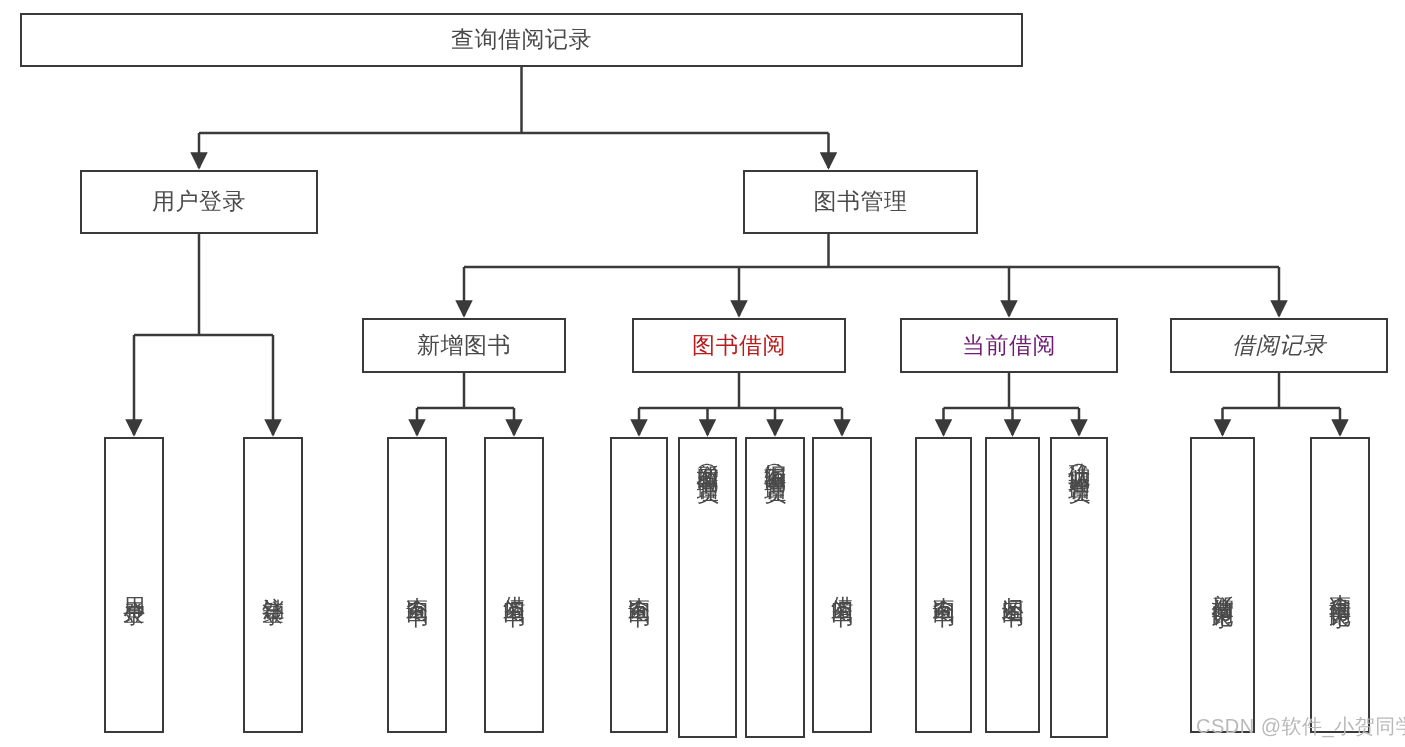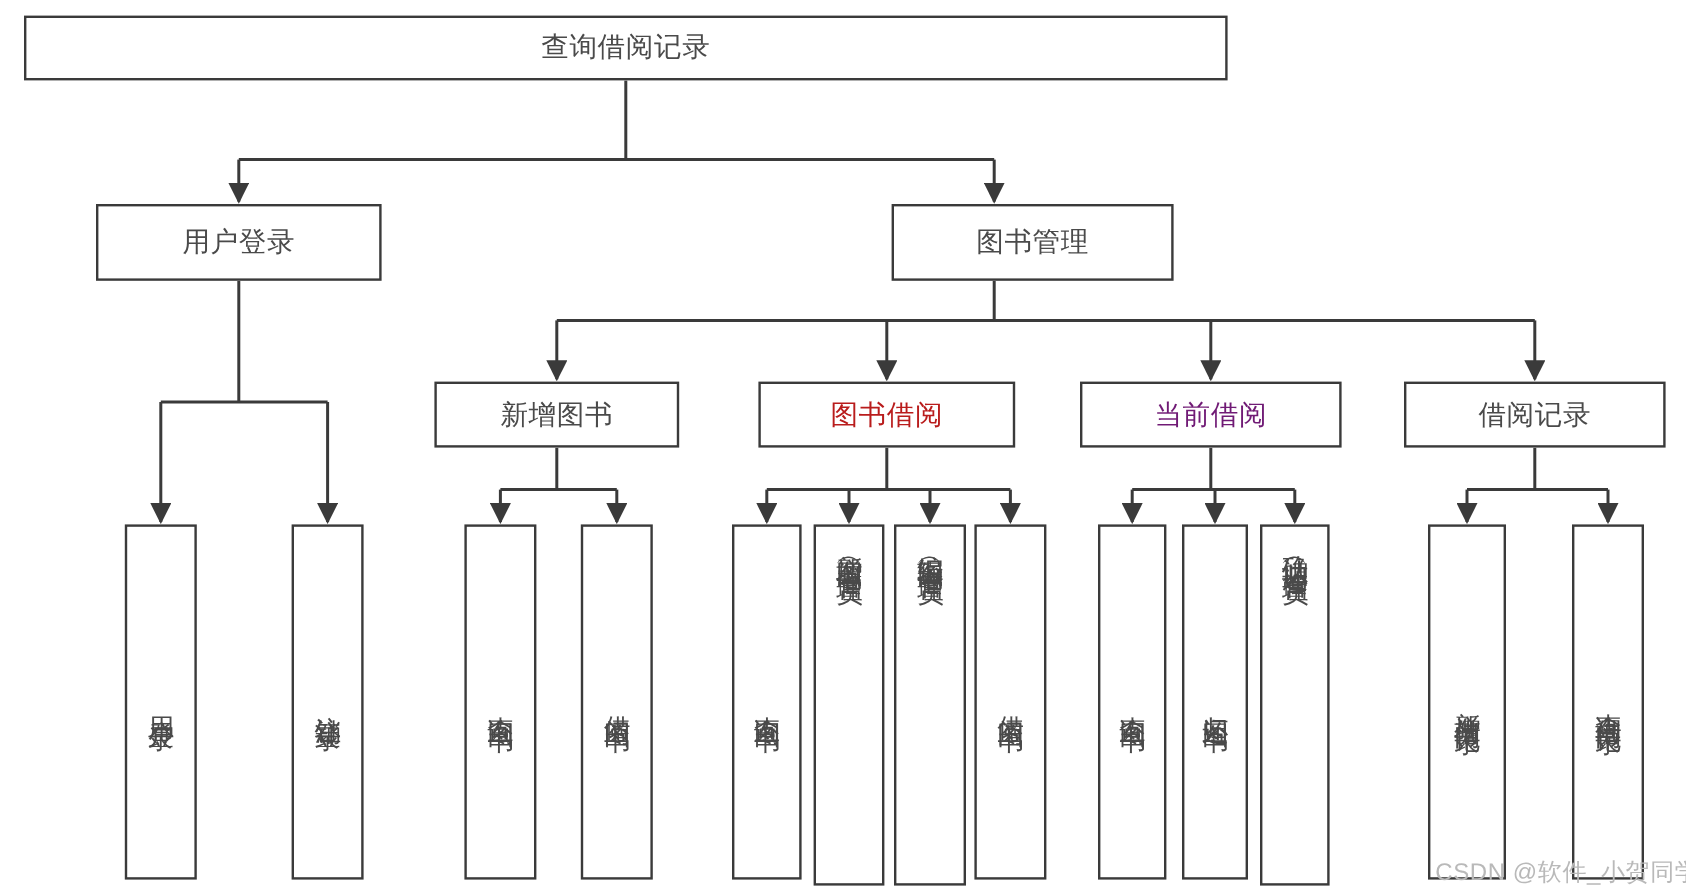--- a/index.html
+++ b/index.html
@@ -124,21 +124,21 @@
       </div>
       <div class="node branch" style="left: 362px; top: 318px; width: 204px; height: 55px; border-color: rgb(58, 58, 58); background: rgb(255, 255, 255);">
         <span class="node-label" style="color: rgb(74, 74, 74);">新增图书</span>
       </div>
       <div class="node branch" style="left: 632px; top: 318px; width: 214px; height: 55px; border-color: rgb(58, 58, 58); background: rgb(255, 255, 255);">
         <span class="node-label" style="color: #b91c1c;">图书借阅</span>
       </div>
       <div class="node branch" style="left: 900px; top: 318px; width: 218px; height: 55px; border-color: rgb(58, 58, 58); background: rgb(255, 255, 255);">
         <span class="node-label" style="color: #701a75;">当前借阅</span>
       </div>
-      <div class="node branch" style="left: 1170px; top: 318px; width: 218px; height: 55px; border-color: rgb(58, 58, 58); background: rgb(255, 255, 255);">
+      <div class="node branch" style="left: 1170px; top: 318px; width: 218px; height: 55px; border-color: rgb(58, 58, 58); background: rgb(255, 255, 255); font-style: italic;">
         <span class="node-label" style="color: rgb(74, 74, 74);">借阅记录</span>
       </div>
       <div class="node leaf vertical centered" style="left: 104px; top: 437px; width: 60px; height: 296px; border-color: rgb(58, 58, 58); background: rgb(255, 255, 255);">
         <span class="node-label" style="color: rgb(74, 74, 74);">用户登录</span>
       </div>
       <div class="node leaf vertical centered" style="left: 243px; top: 437px; width: 60px; height: 296px; border-color: rgb(58, 58, 58); background: rgb(255, 255, 255);">
         <span class="node-label" style="color: rgb(74, 74, 74);">注销登录</span>
       </div>
       <div class="node leaf vertical centered" style="left: 387px; top: 437px; width: 60px; height: 296px; border-color: rgb(58, 58, 58); background: rgb(255, 255, 255);">
         <span class="node-label" style="color: rgb(74, 74, 74);">查询图书</span>

